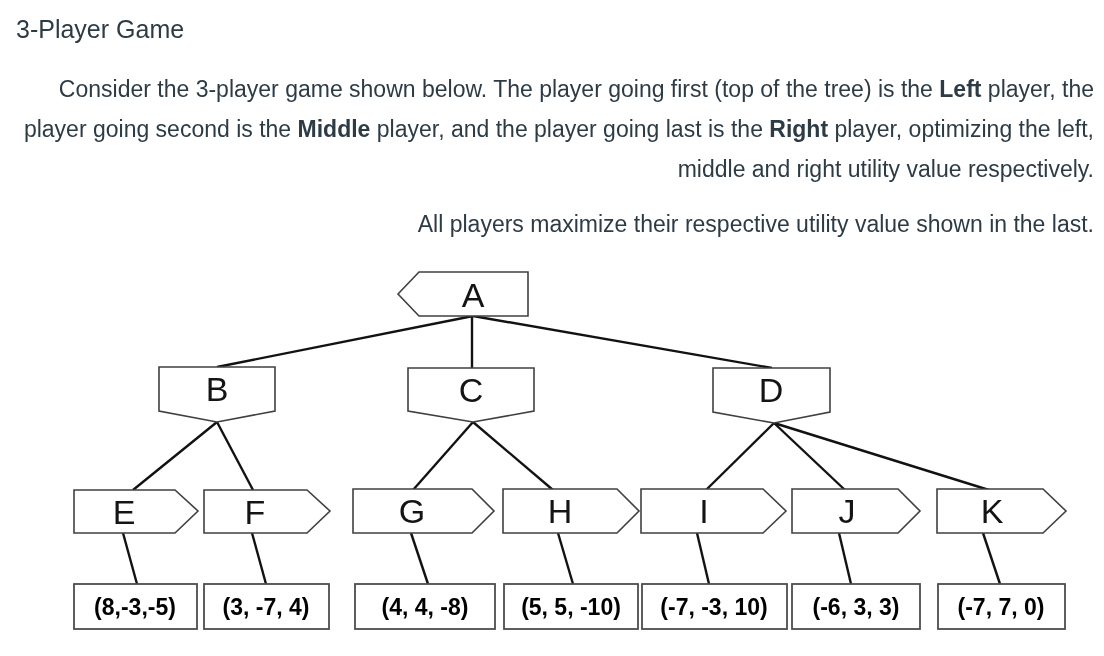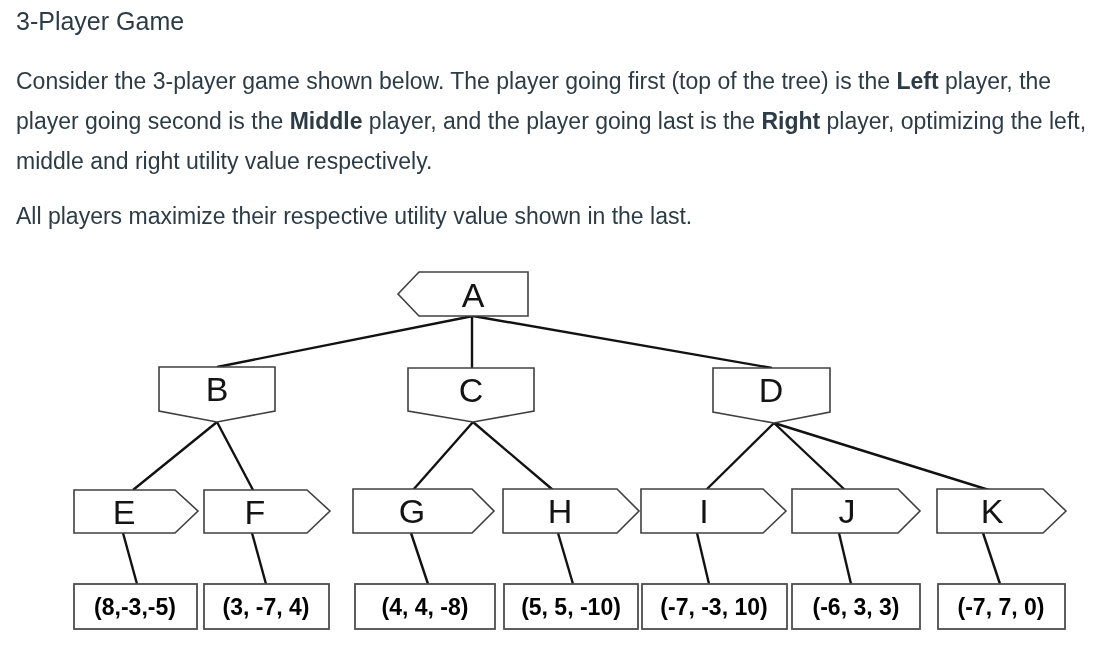--- a/index.html
+++ b/index.html
@@ -1,23 +1,23 @@
 <!DOCTYPE html>
 <html><head>
 <meta charset="utf-8">
 <style>
   html,body{
     margin:0;padding:0;background:#ffffff;
     width:1104px;height:656px;overflow:hidden;
     font-family:"Liberation Sans",sans-serif;
   }
   .stage{position:relative;width:1104px;height:656px;background:#fff;}
-  .text-block{position:absolute;left:16px;top:4px;width:1078px;color:#2d3b45;}
+  .text-block{position:absolute;left:16px;top:12px;width:1078px;color:#2d3b45;}
   .page-title{font-size:25px;font-weight:400;line-height:34px;margin:0;}
-  .body-par{font-size:23px;line-height:40px;margin:23px 0 0 0;font-weight:400;}
+  .body-par{font-size:23px;line-height:40px;margin:23px 0 0 0;font-weight:400;text-align:right;}
   .body-par b{font-weight:700;}
   .note-par{margin-top:15px;}
   svg.tree{position:absolute;left:0;top:0;}
   .shape{fill:#ffffff;stroke:#404040;stroke-width:1.6px;stroke-linejoin:miter;}
   .edge{stroke:#121212;stroke-width:2.4px;}
   .pbox{fill:#ffffff;stroke:#4d4d4d;stroke-width:1.8px;}
   .node-label{font-size:34px;fill:#141414;text-anchor:middle;font-family:"Liberation Sans",sans-serif;}
   .payoff-label{font-size:23px;font-weight:700;fill:#000;text-anchor:middle;font-family:"Liberation Sans",sans-serif;}
 </style>
 </head>

